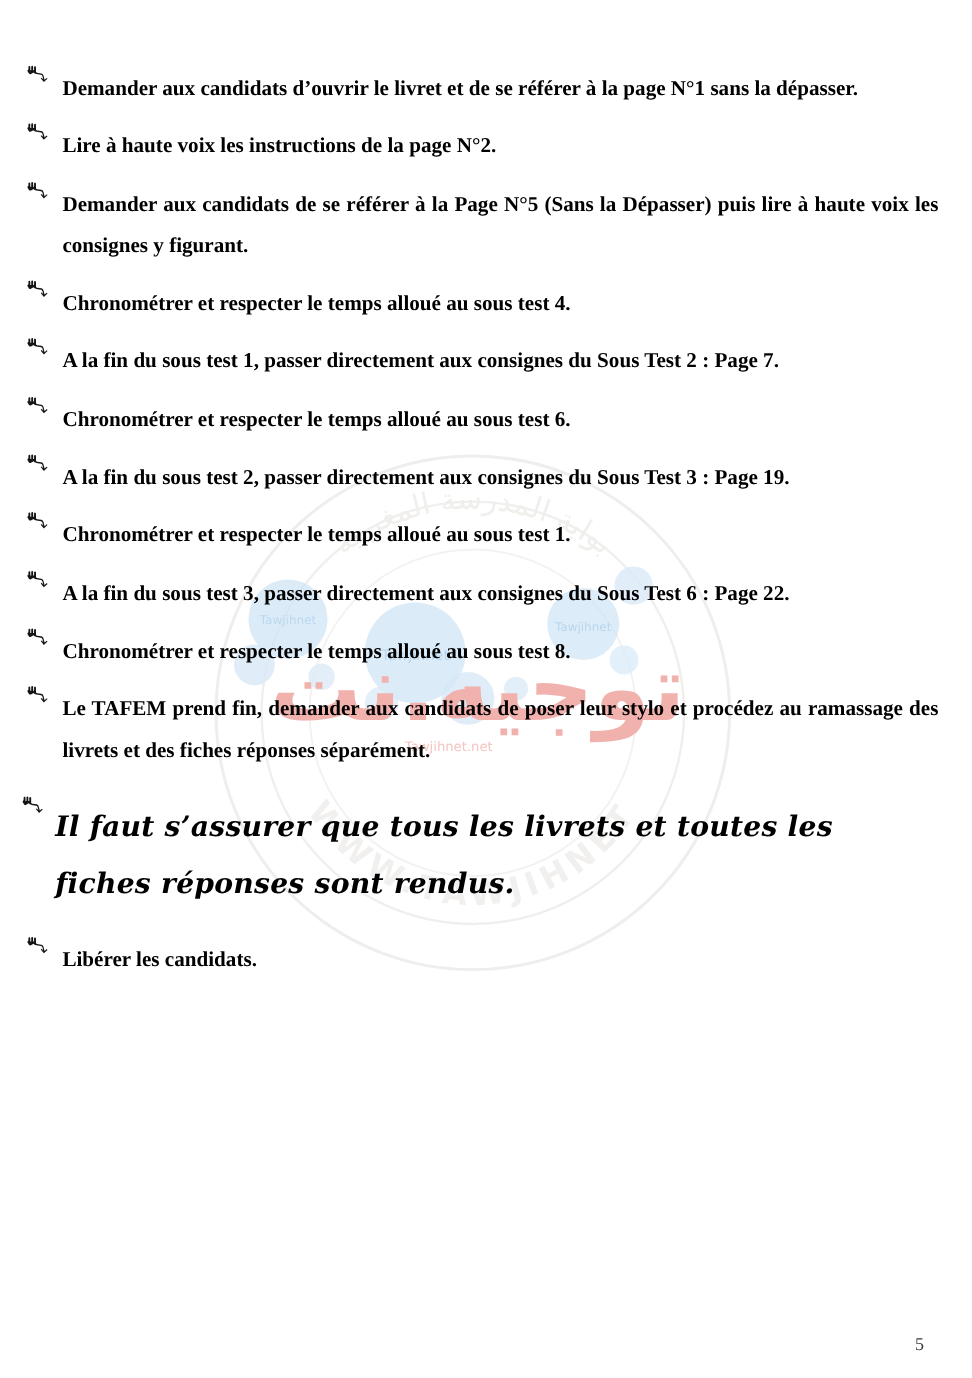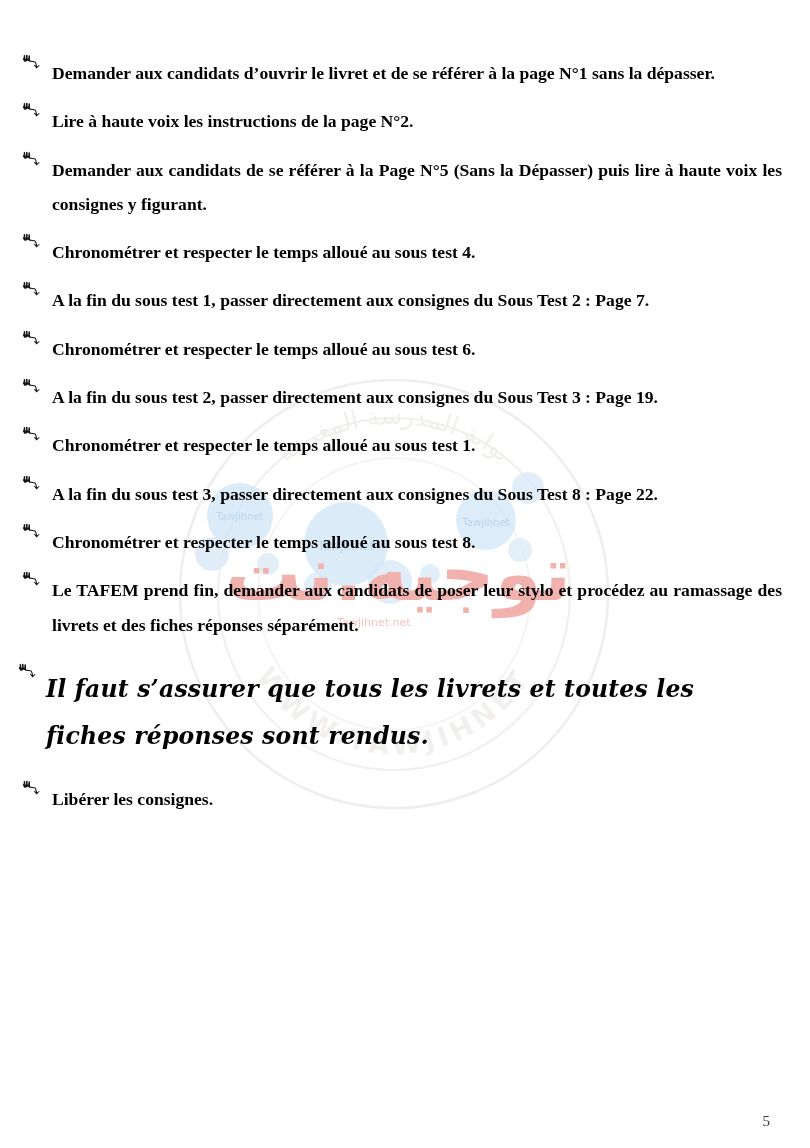--- a/index.html
+++ b/index.html
@@ -225,21 +225,21 @@
           </svg>
         </span>
         <div class="itext">Chronométrer et respecter le temps alloué au sous test 1.</div>
       </div>
       <div class="item">
         <span class="bullet">
           <svg width="21" height="21" viewBox="0 0 24 24" aria-hidden="true">
             <path d="M4.2 3.2 C4.2 2.6 4.7 2.2 5.2 2.3 C5.7 2.4 6.0 2.8 6.0 3.3 L6.0 6.4 L6.9 6.4 L6.9 2.9 C6.9 2.3 7.4 1.9 7.9 2.0 C8.4 2.1 8.7 2.5 8.7 3.0 L8.7 6.4 L9.6 6.4 L9.6 3.4 C9.6 2.8 10.1 2.4 10.6 2.5 C11.1 2.6 11.4 3.0 11.4 3.5 L11.4 7.6 C11.4 8.3 11.8 8.7 12.5 8.8 L16.4 9.4 C17.6 9.6 18.3 10.4 18.6 11.5 L19.6 15.4 L21.7 13.6 L22.4 14.4 L18.9 17.6 L15.9 14.0 L16.8 13.4 L18.3 15.1 L17.5 11.9 C17.3 11.2 16.9 10.8 16.2 10.7 L11.8 10.0 C10.4 9.8 9.6 9.3 9.1 8.5 L6.6 9.9 C5.9 10.3 5.1 10.1 4.7 9.5 L3.4 7.4 C3.1 6.9 3.2 6.3 3.6 6.0 L4.2 5.6 Z" fill="#151515"></path>
           </svg>
         </span>
-        <div class="itext">A la fin du sous test 3, passer directement aux consignes du Sous Test 8 : Page 22.</div>
+        <div class="itext">A la fin du sous test 3, passer directement aux consignes du Sous Test 6 : Page 22.</div>
       </div>
       <div class="item">
         <span class="bullet">
           <svg width="21" height="21" viewBox="0 0 24 24" aria-hidden="true">
             <path d="M4.2 3.2 C4.2 2.6 4.7 2.2 5.2 2.3 C5.7 2.4 6.0 2.8 6.0 3.3 L6.0 6.4 L6.9 6.4 L6.9 2.9 C6.9 2.3 7.4 1.9 7.9 2.0 C8.4 2.1 8.7 2.5 8.7 3.0 L8.7 6.4 L9.6 6.4 L9.6 3.4 C9.6 2.8 10.1 2.4 10.6 2.5 C11.1 2.6 11.4 3.0 11.4 3.5 L11.4 7.6 C11.4 8.3 11.8 8.7 12.5 8.8 L16.4 9.4 C17.6 9.6 18.3 10.4 18.6 11.5 L19.6 15.4 L21.7 13.6 L22.4 14.4 L18.9 17.6 L15.9 14.0 L16.8 13.4 L18.3 15.1 L17.5 11.9 C17.3 11.2 16.9 10.8 16.2 10.7 L11.8 10.0 C10.4 9.8 9.6 9.3 9.1 8.5 L6.6 9.9 C5.9 10.3 5.1 10.1 4.7 9.5 L3.4 7.4 C3.1 6.9 3.2 6.3 3.6 6.0 L4.2 5.6 Z" fill="#151515"></path>
           </svg>
         </span>
         <div class="itext">Chronométrer et respecter le temps alloué au sous test 8.</div>
       </div>
       <div class="item">
@@ -257,18 +257,18 @@
           </svg>
         </span>
         <div class="itext">Il faut s’assurer que tous les livrets et toutes les fiches réponses sont rendus.</div>
       </div>
       <div class="item">
         <span class="bullet">
           <svg width="21" height="21" viewBox="0 0 24 24" aria-hidden="true">
             <path d="M4.2 3.2 C4.2 2.6 4.7 2.2 5.2 2.3 C5.7 2.4 6.0 2.8 6.0 3.3 L6.0 6.4 L6.9 6.4 L6.9 2.9 C6.9 2.3 7.4 1.9 7.9 2.0 C8.4 2.1 8.7 2.5 8.7 3.0 L8.7 6.4 L9.6 6.4 L9.6 3.4 C9.6 2.8 10.1 2.4 10.6 2.5 C11.1 2.6 11.4 3.0 11.4 3.5 L11.4 7.6 C11.4 8.3 11.8 8.7 12.5 8.8 L16.4 9.4 C17.6 9.6 18.3 10.4 18.6 11.5 L19.6 15.4 L21.7 13.6 L22.4 14.4 L18.9 17.6 L15.9 14.0 L16.8 13.4 L18.3 15.1 L17.5 11.9 C17.3 11.2 16.9 10.8 16.2 10.7 L11.8 10.0 C10.4 9.8 9.6 9.3 9.1 8.5 L6.6 9.9 C5.9 10.3 5.1 10.1 4.7 9.5 L3.4 7.4 C3.1 6.9 3.2 6.3 3.6 6.0 L4.2 5.6 Z" fill="#151515"></path>
           </svg>
         </span>
-        <div class="itext">Libérer les consignes.</div>
+        <div class="itext">Libérer les candidats.</div>
       </div>
     </div>
 
   <div class="page-number">5</div>
 </div>
 
 </body></html>

